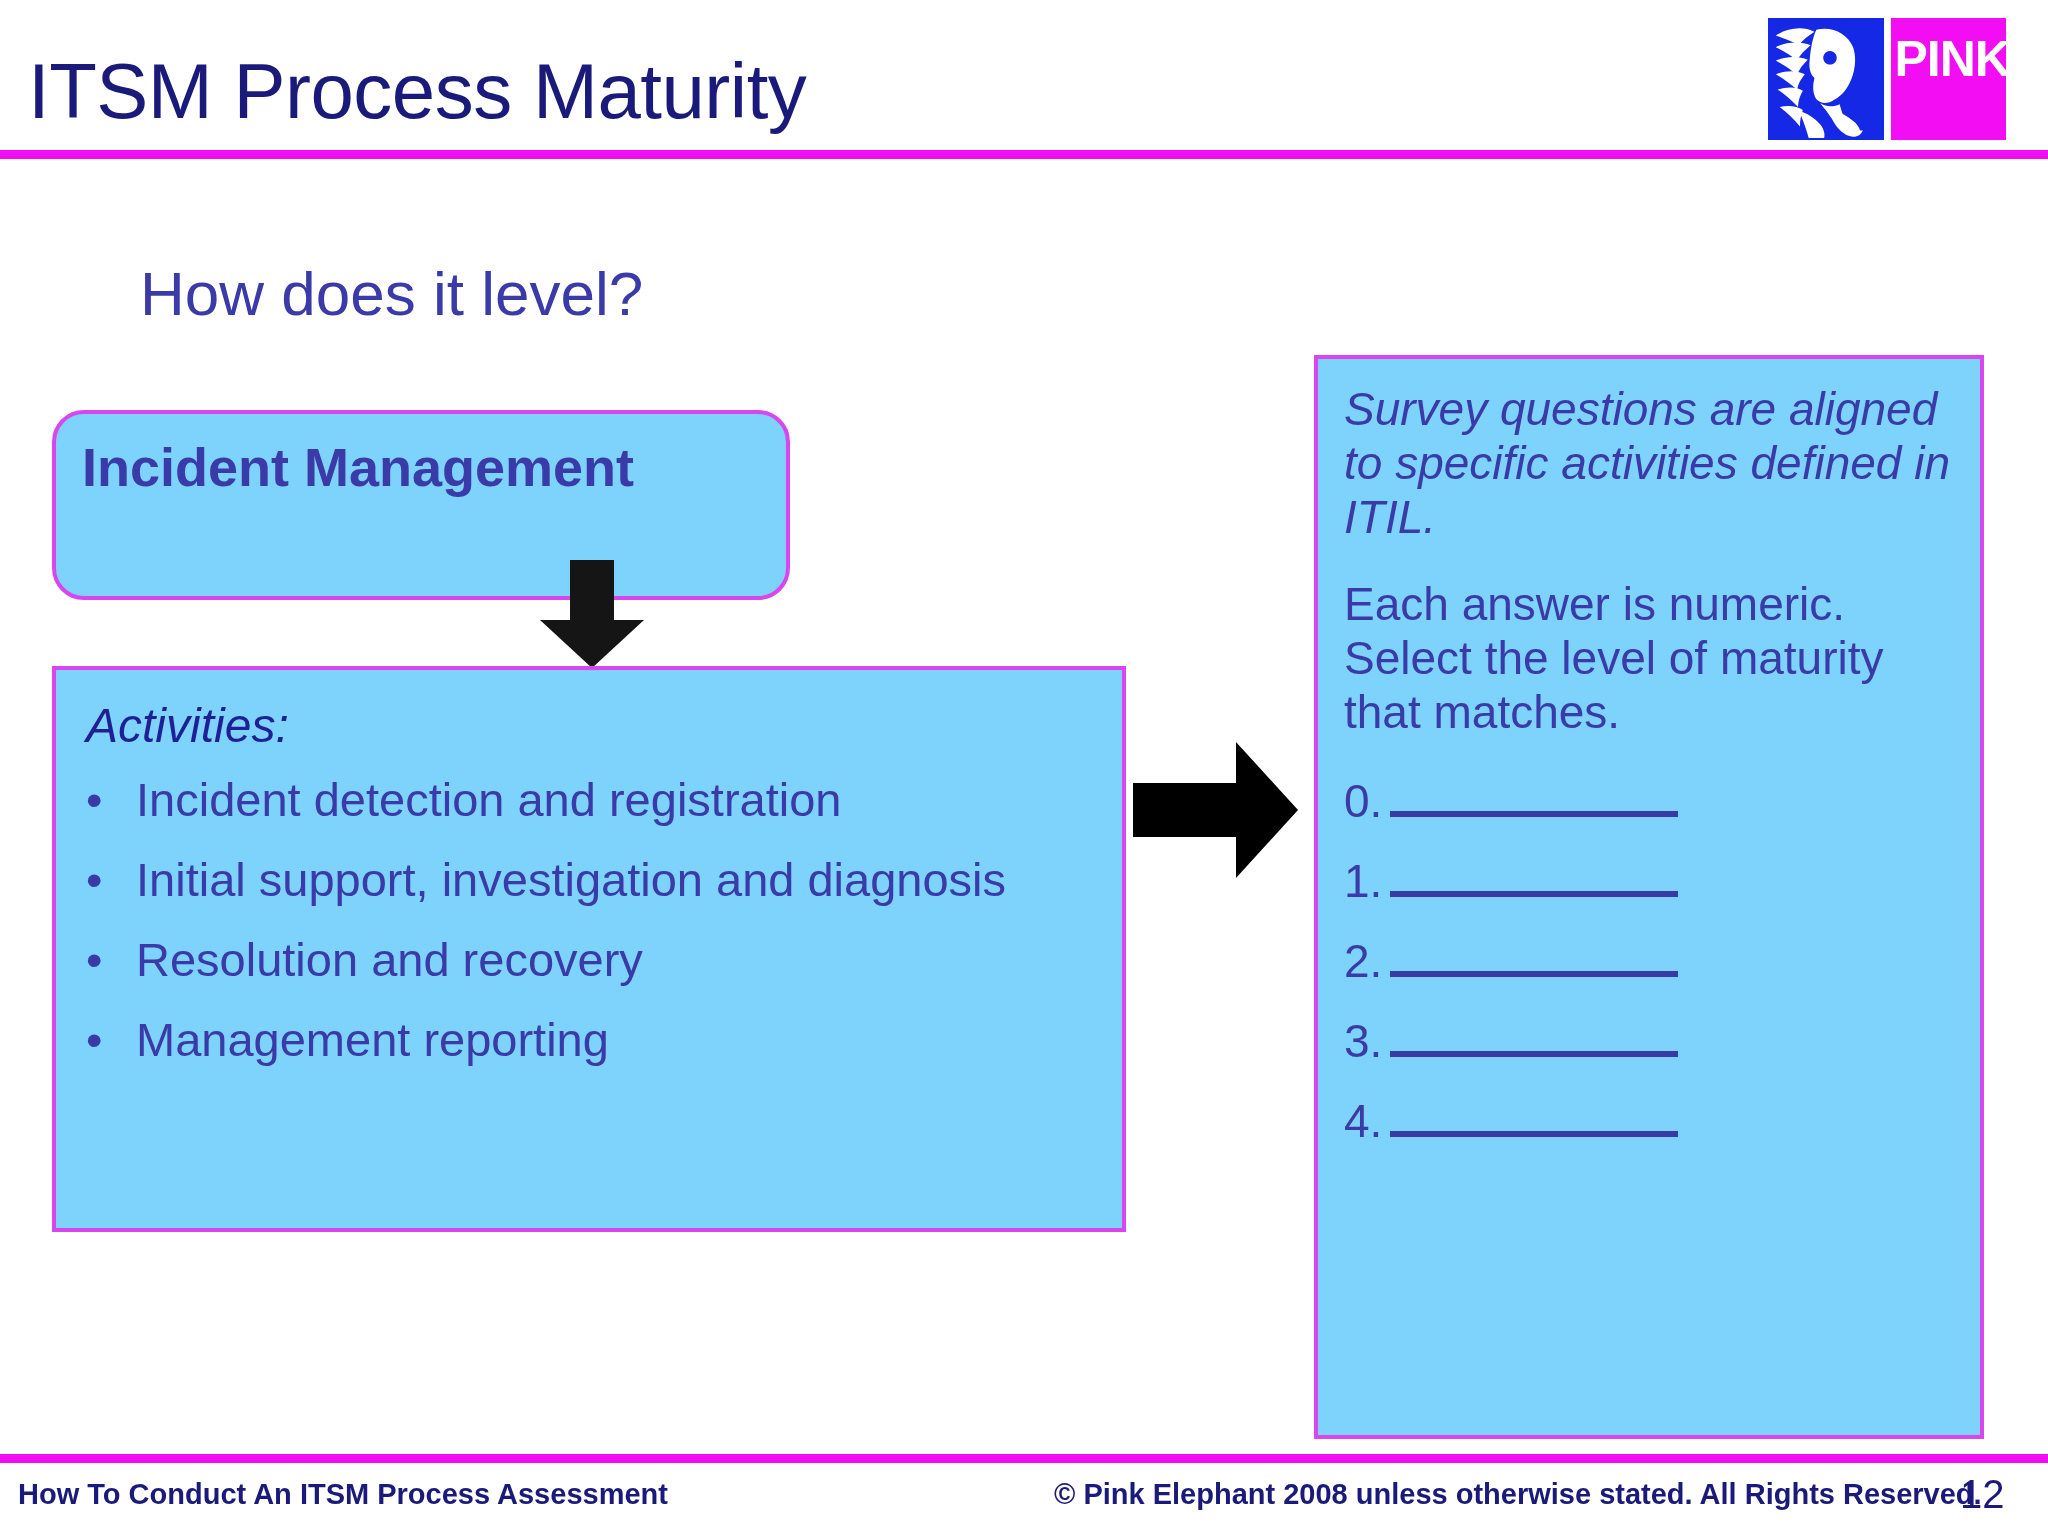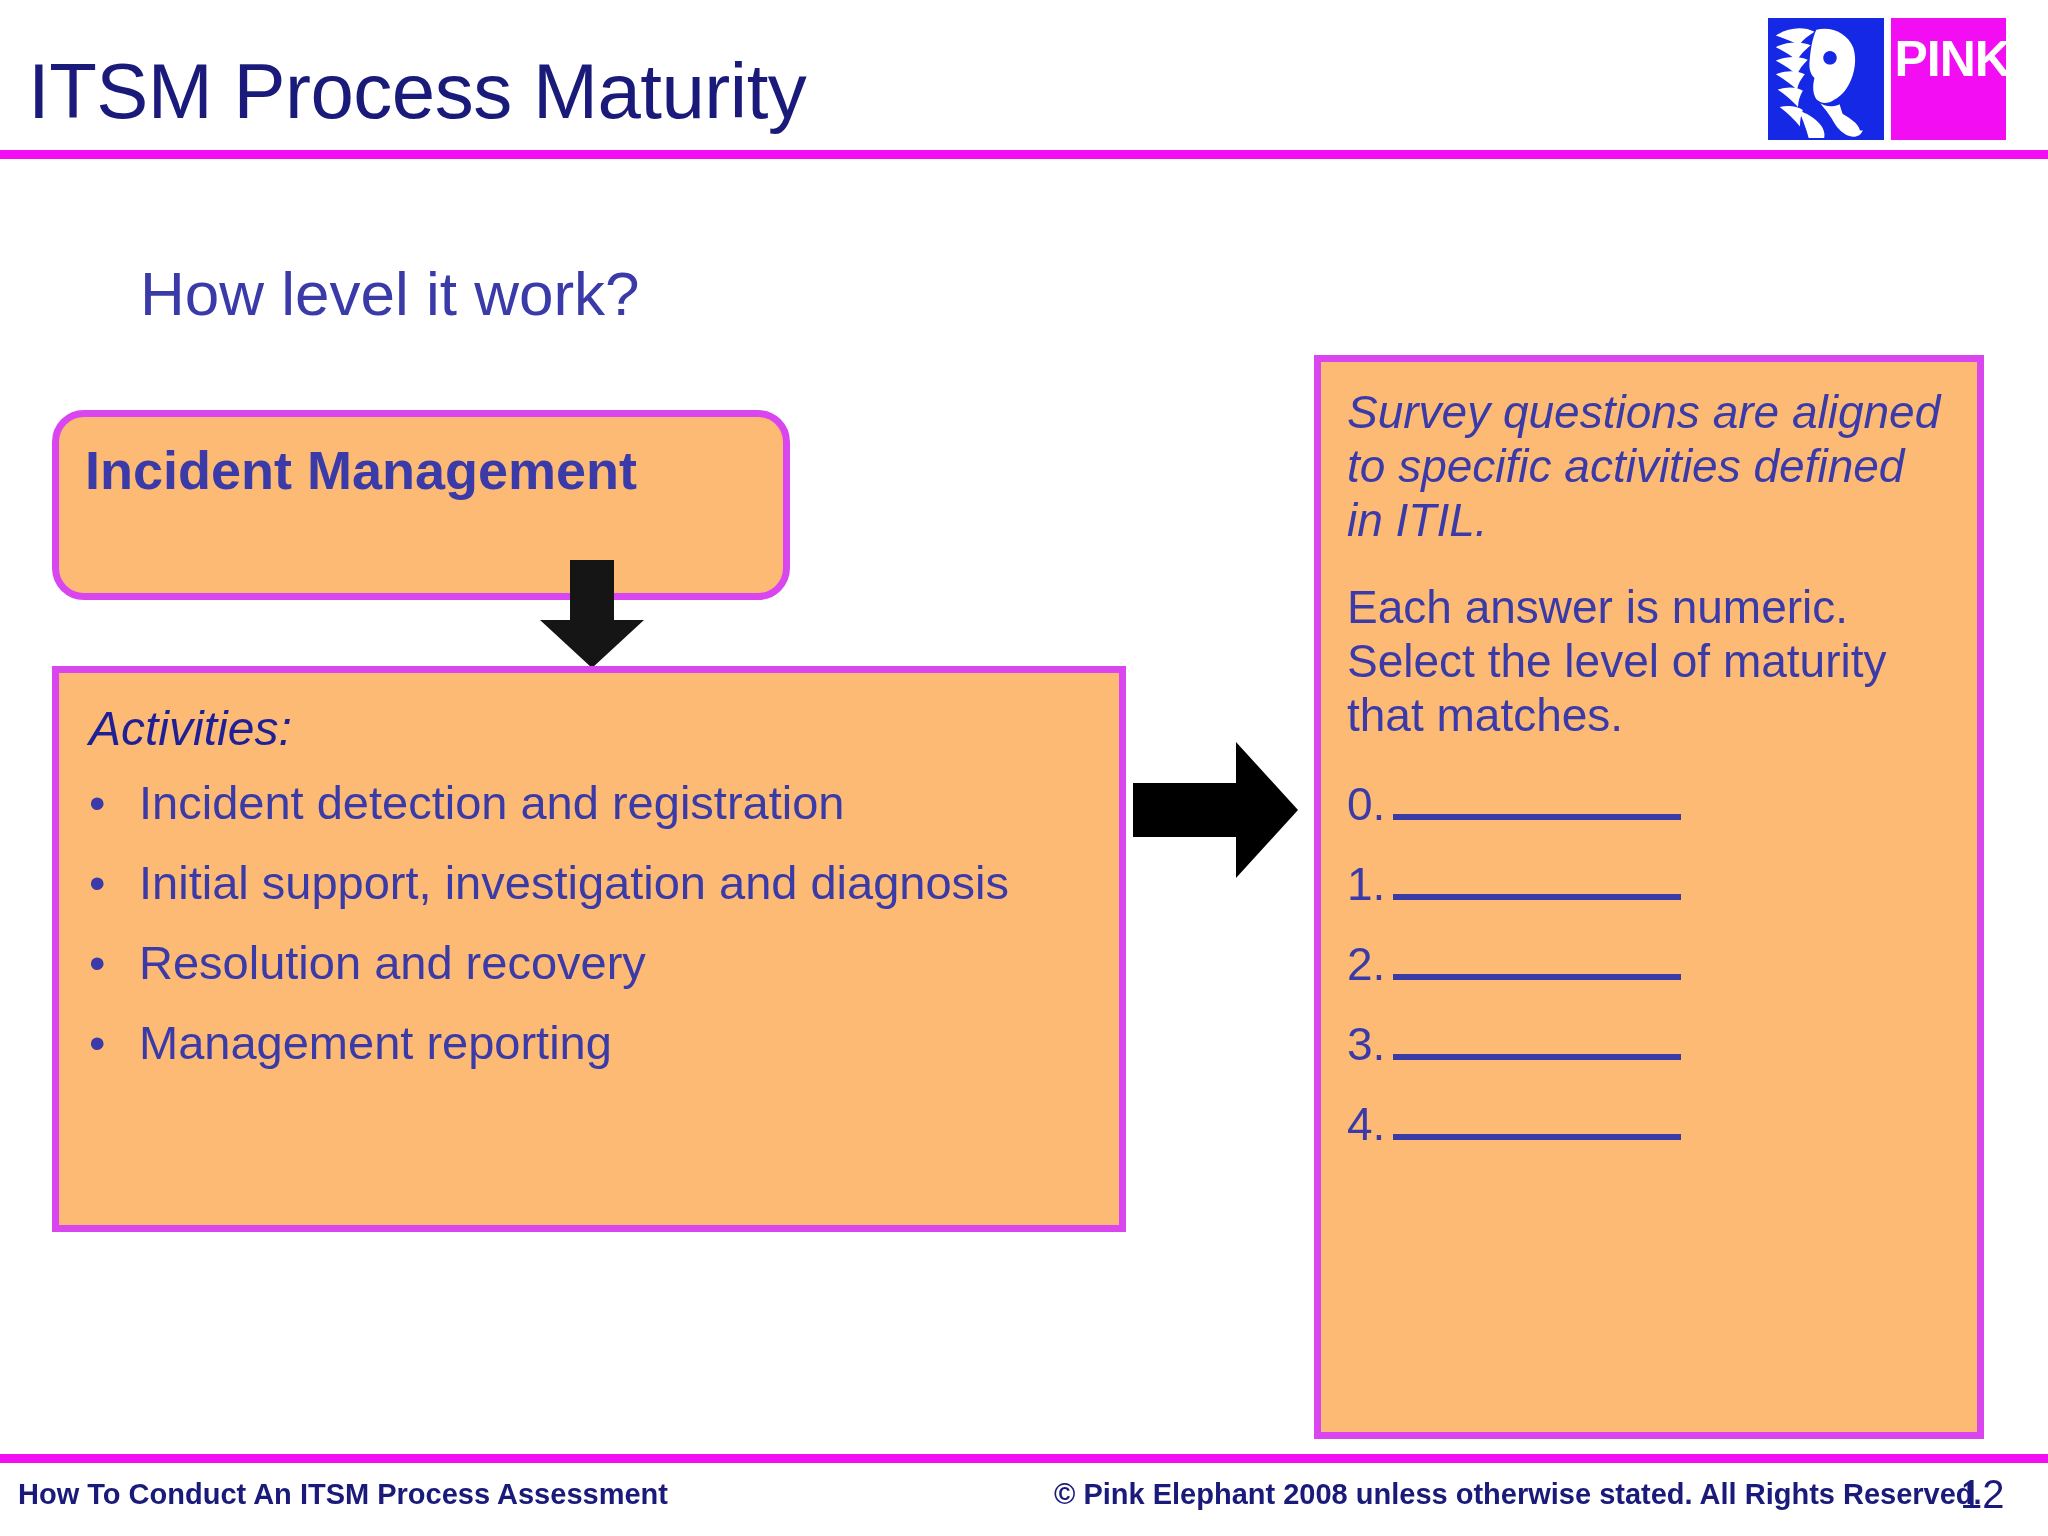--- a/index.html
+++ b/index.html
@@ -94,22 +94,22 @@
     left: 140px;
     top: 258px;
     font-size: 62px;
     color: #3a3aa8;
     white-space: nowrap;
   }
 
   
   .gbox {
     position: absolute;
-    background: #fdba74;
-    border: 7px solid #d946ef;
+    background: #7dd3fc;
+    border: 4px solid #d946ef;
     box-sizing: border-box;
   }
   #box-process {
     left: 52px;
     top: 410px;
     width: 738px;
     height: 190px;
     padding: 22px 26px 0 26px;
     border-radius: 32px;
   }
@@ -259,21 +259,21 @@
         </g>
       </svg>
     </div>
     <div id="logo-right">
       <span id="logo-word">PINK</span>
     </div>
   </div>
 
   <div id="header-rule"></div>
 
-  <div id="subheading">How level it work?</div>
+  <div id="subheading">How does it level?</div>
 
   <div id="box-process" class="gbox">
     <div id="process-name">Incident Management</div>
   </div>
 
   <svg id="arrow-down" viewBox="0 0 108 108" xmlns="http://www.w3.org/2000/svg">
     <polygon points="32,0 76,0 76,60 106,60 54,108 2,60 32,60" fill="#151515"></polygon>
   </svg>
 
   <div id="box-activities" class="gbox">

